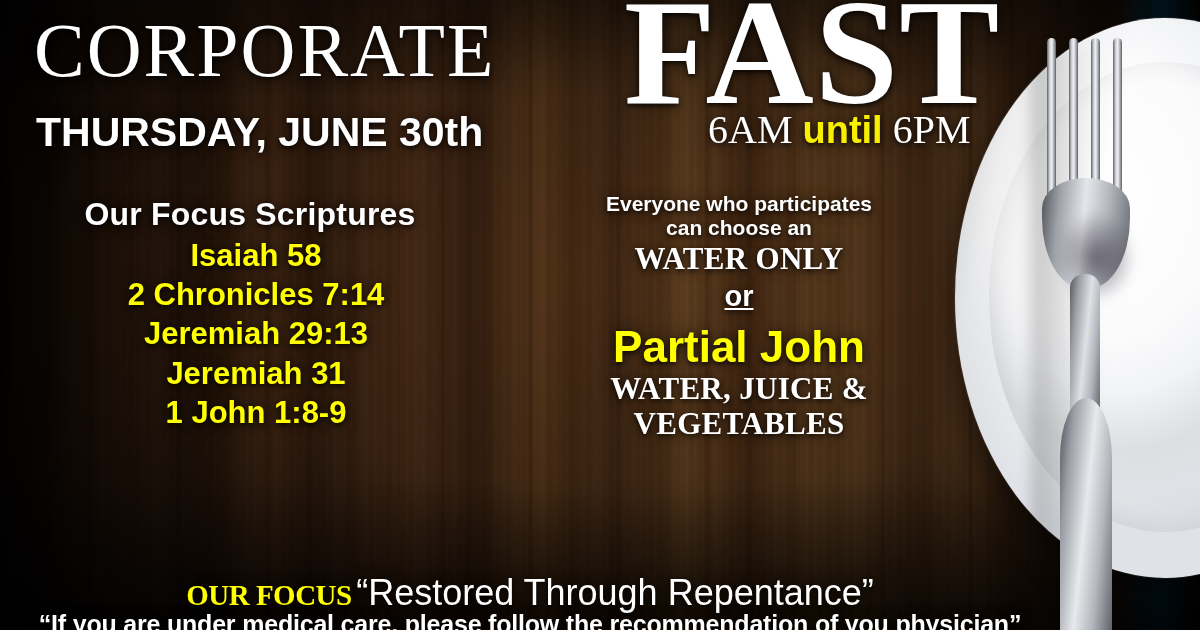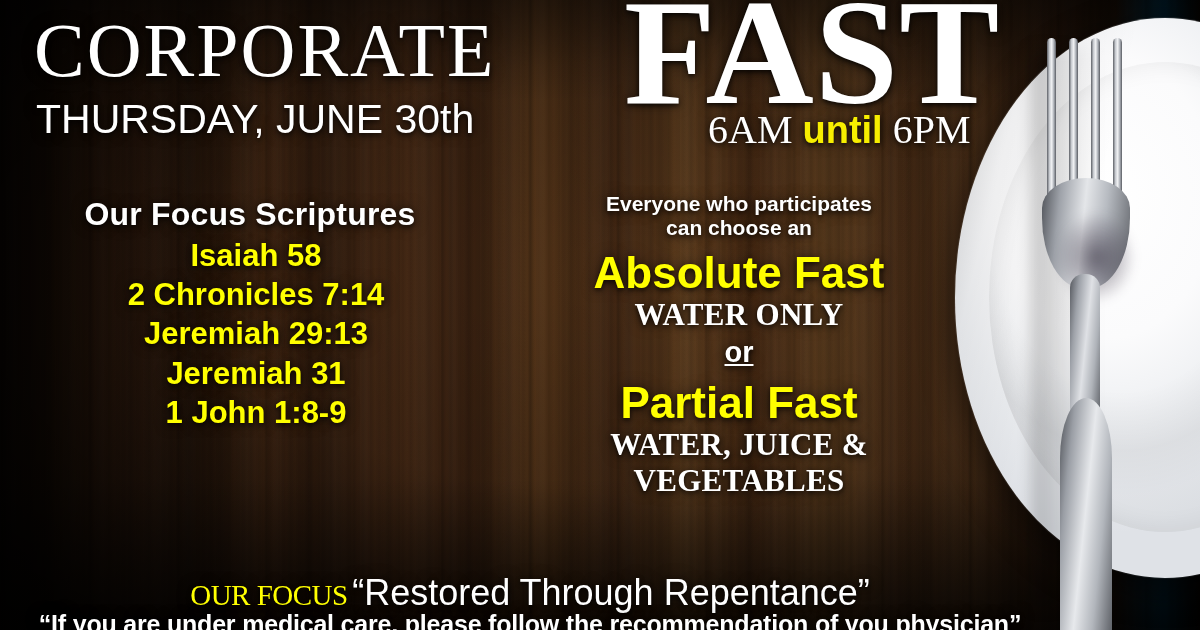--- a/index.html
+++ b/index.html
@@ -124,23 +124,23 @@
     left:34px;top:7px;
     font-family:"Liberation Serif", serif;
     font-size:76px;letter-spacing:2px;color:#fff;font-weight:400;
   }
   #fast{
     left:624px;top:-34px;
     font-family:"Liberation Serif", serif;
     font-size:150px;font-weight:700;color:#fff;letter-spacing:1px;
   }
   #thursday{
-    left:36px;top:96px;
-    font-family:"Liberation Sans", sans-serif;
-    font-size:41px;color:#fff;letter-spacing:0px;font-weight:400;
+    left:36px;top:109px;
+    font-family:"Liberation Sans", sans-serif;
+    font-size:41px;color:#fff;letter-spacing:0px;font-weight:700;
   }
   #hours{
     left:676px;top:106px;
     font-family:"Liberation Serif", serif;
     font-size:40px;color:#fff;margin-left:32px;
   }
   #hours .until{
     color:#f7ee00;font-family:"Liberation Sans", sans-serif;font-weight:600;font-size:38px;
   }
 
@@ -179,21 +179,21 @@
     font-size:29px;font-weight:700;color:#fff;line-height:1.2;
     font-family:"Liberation Sans", sans-serif;margin:3px 0 2px;text-decoration:underline;
   }
   #choice .gap{margin-top:8px;}
 
   
   #focusline{
     left:0;top:572px;width:1060px;text-align:center;white-space:nowrap;
   }
   #focusline .lbl{
-    font-family:"Liberation Serif", serif;font-size:29px;font-weight:400;
+    font-family:"Liberation Serif", serif;font-size:29px;font-weight:700;
     color:#ffff00;letter-spacing:-.5px;text-align:center;
   }
   #focusline .quote{
     font-family:"Liberation Sans", sans-serif;font-size:36px;color:#fff;font-weight:400;
   }
   #disclaimer{
     left:0;top:610px;width:1060px;text-align:center;white-space:nowrap;
     font-family:"Liberation Sans", sans-serif;font-size:25px;font-weight:700;
     color:#fff;letter-spacing:-.2px;
   }
@@ -245,26 +245,25 @@
       <li>Jeremiah 29:13</li>
       <li>Jeremiah 31</li>
       <li>1 John 1:8-9</li>
     </ul>
   </div>
 
   <div class="txt shadowed" id="choice">
     <div class="intro">Everyone who participates</div>
     <div class="intro">can choose an</div>
 
-    <div class="big">Absolute Fast</div>
     <div class="sub">WATER ONLY</div>
 
     <div class="orword">or</div>
 
-    <div class="big gap">Partial Fast</div>
+    <div class="big gap">Partial John</div>
     <div class="sub">WATER, JUICE &amp;</div>
     <div class="sub">VEGETABLES</div>
   </div>
 
   <div class="txt shadowed" id="focusline">
     <span class="lbl">OUR FOCUS</span><span>&nbsp;</span><span class="quote">“Restored Through Repentance”</span>
   </div>
 
   <div class="txt shadowed" id="disclaimer">“If you are under medical care, please follow the recommendation of you physician”</div>
 

